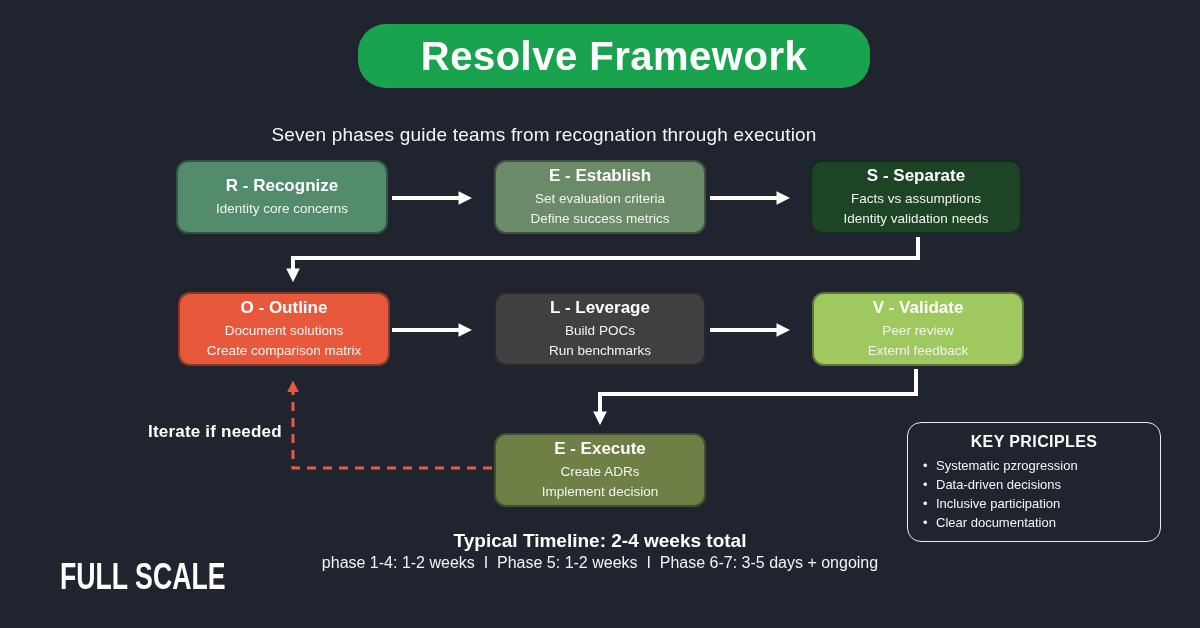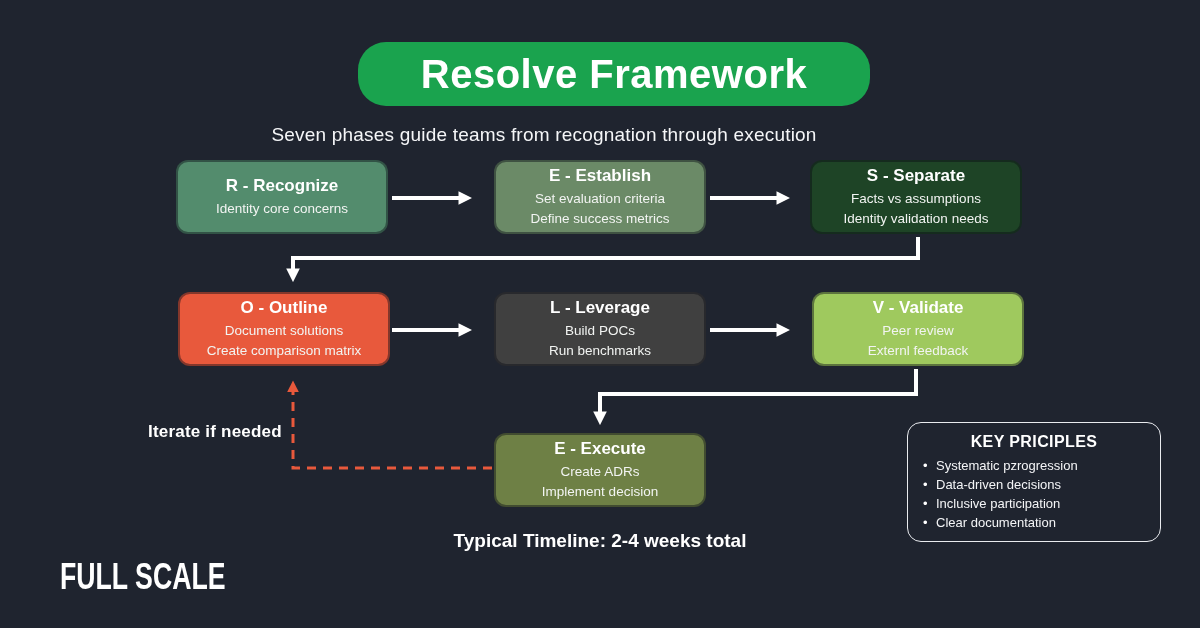--- a/index.html
+++ b/index.html
@@ -14,21 +14,21 @@
     font-family: "Liberation Sans", "DejaVu Sans", sans-serif;
     color: #ffffff;
     position: relative;
     overflow: hidden;
   }
   .canvas { position: absolute; inset: 0; width: 1200px; height: 628px; }
 
   
   .title-pill {
     position: absolute;
-    left: 358px; top: 42px; width: 512px; height: 64px;
+    left: 358px; top: 24px; width: 512px; height: 64px;
     border-radius: 28px;
     display: flex; align-items: center; justify-content: center;
     font-size: 40px; font-weight: 700; letter-spacing: 0.5px;
     color: #ffffff;
   }
   .subtitle {
     position: absolute;
     left: 0; top: 124px; width: 1088px;
     text-align: center;
     font-size: 19px; font-weight: 400; color: #f5f6f8;
@@ -194,16 +194,17 @@
     <div class="principles-title">KEY PRICIPLES</div>
     <ul>
       <li>Systematic pzrogression</li>
       <li>Data-driven decisions</li>
       <li>Inclusive participation</li>
       <li>Clear documentation</li>
     </ul>
   </div>
 
   <div class="timeline-title">Typical Timeline: 2-4 weeks total</div>
+  <div class="timeline-detail">phase 1-4: 1-2 weeks  I  Phase 5: 1-2 weeks  I  Phase 6-7: 3-5 days + ongoing</div>
 
   <div class="logo">FULL SCALE</div>
 
 </div>
 
 </body></html>

